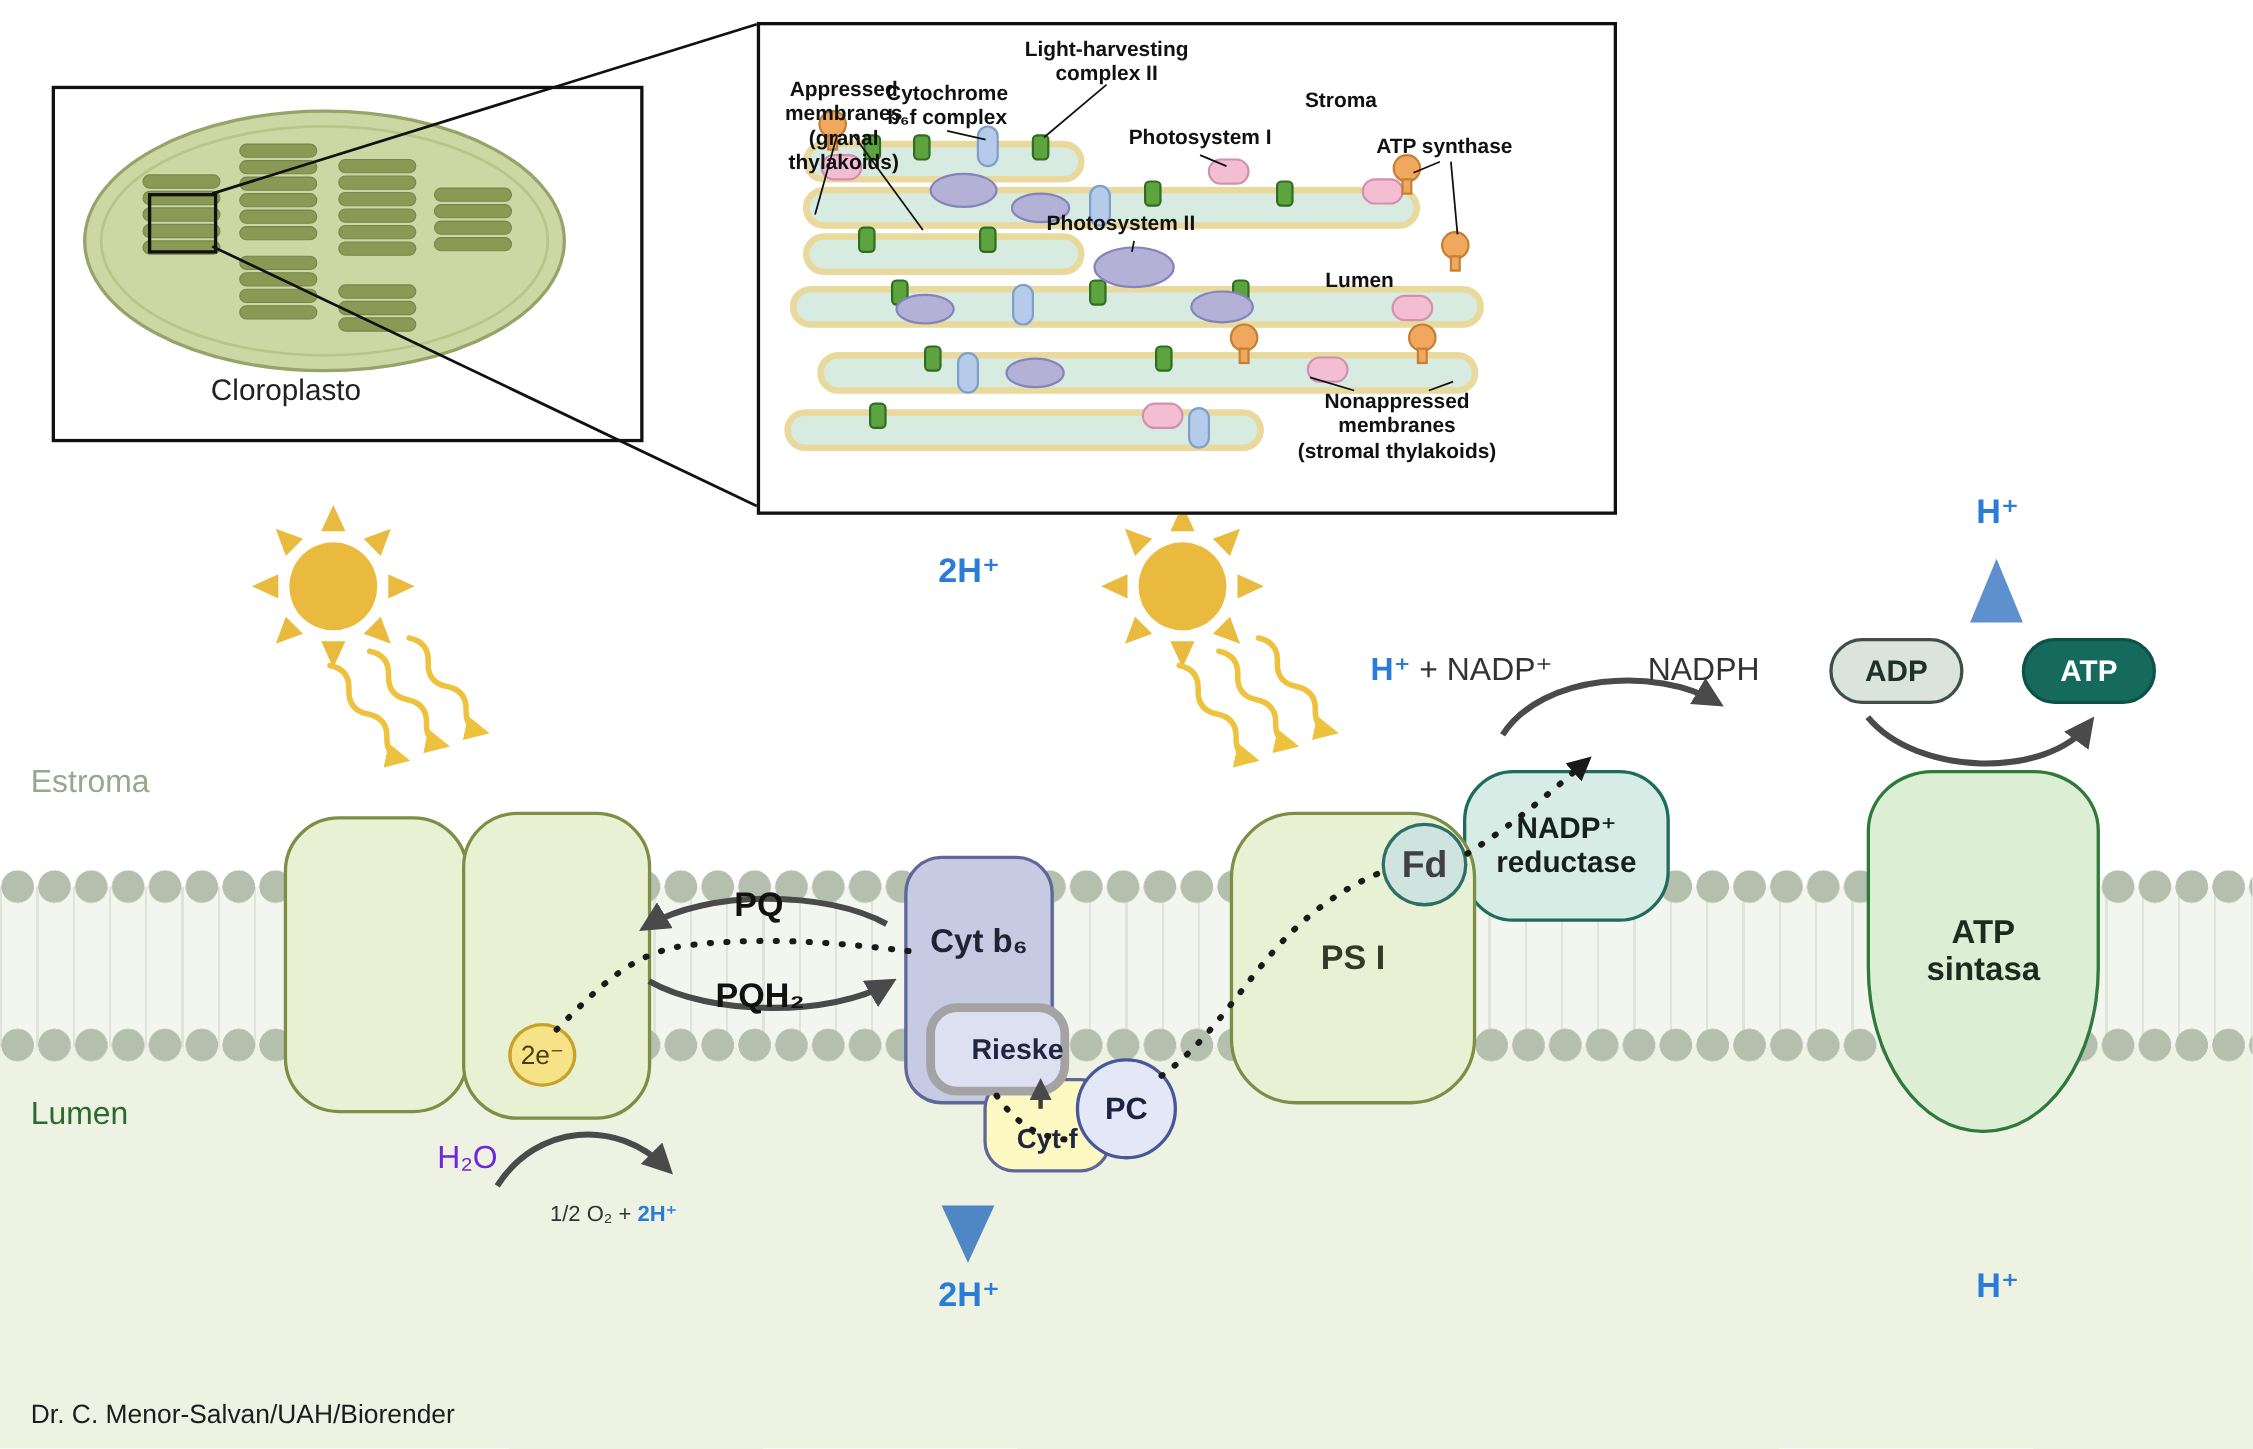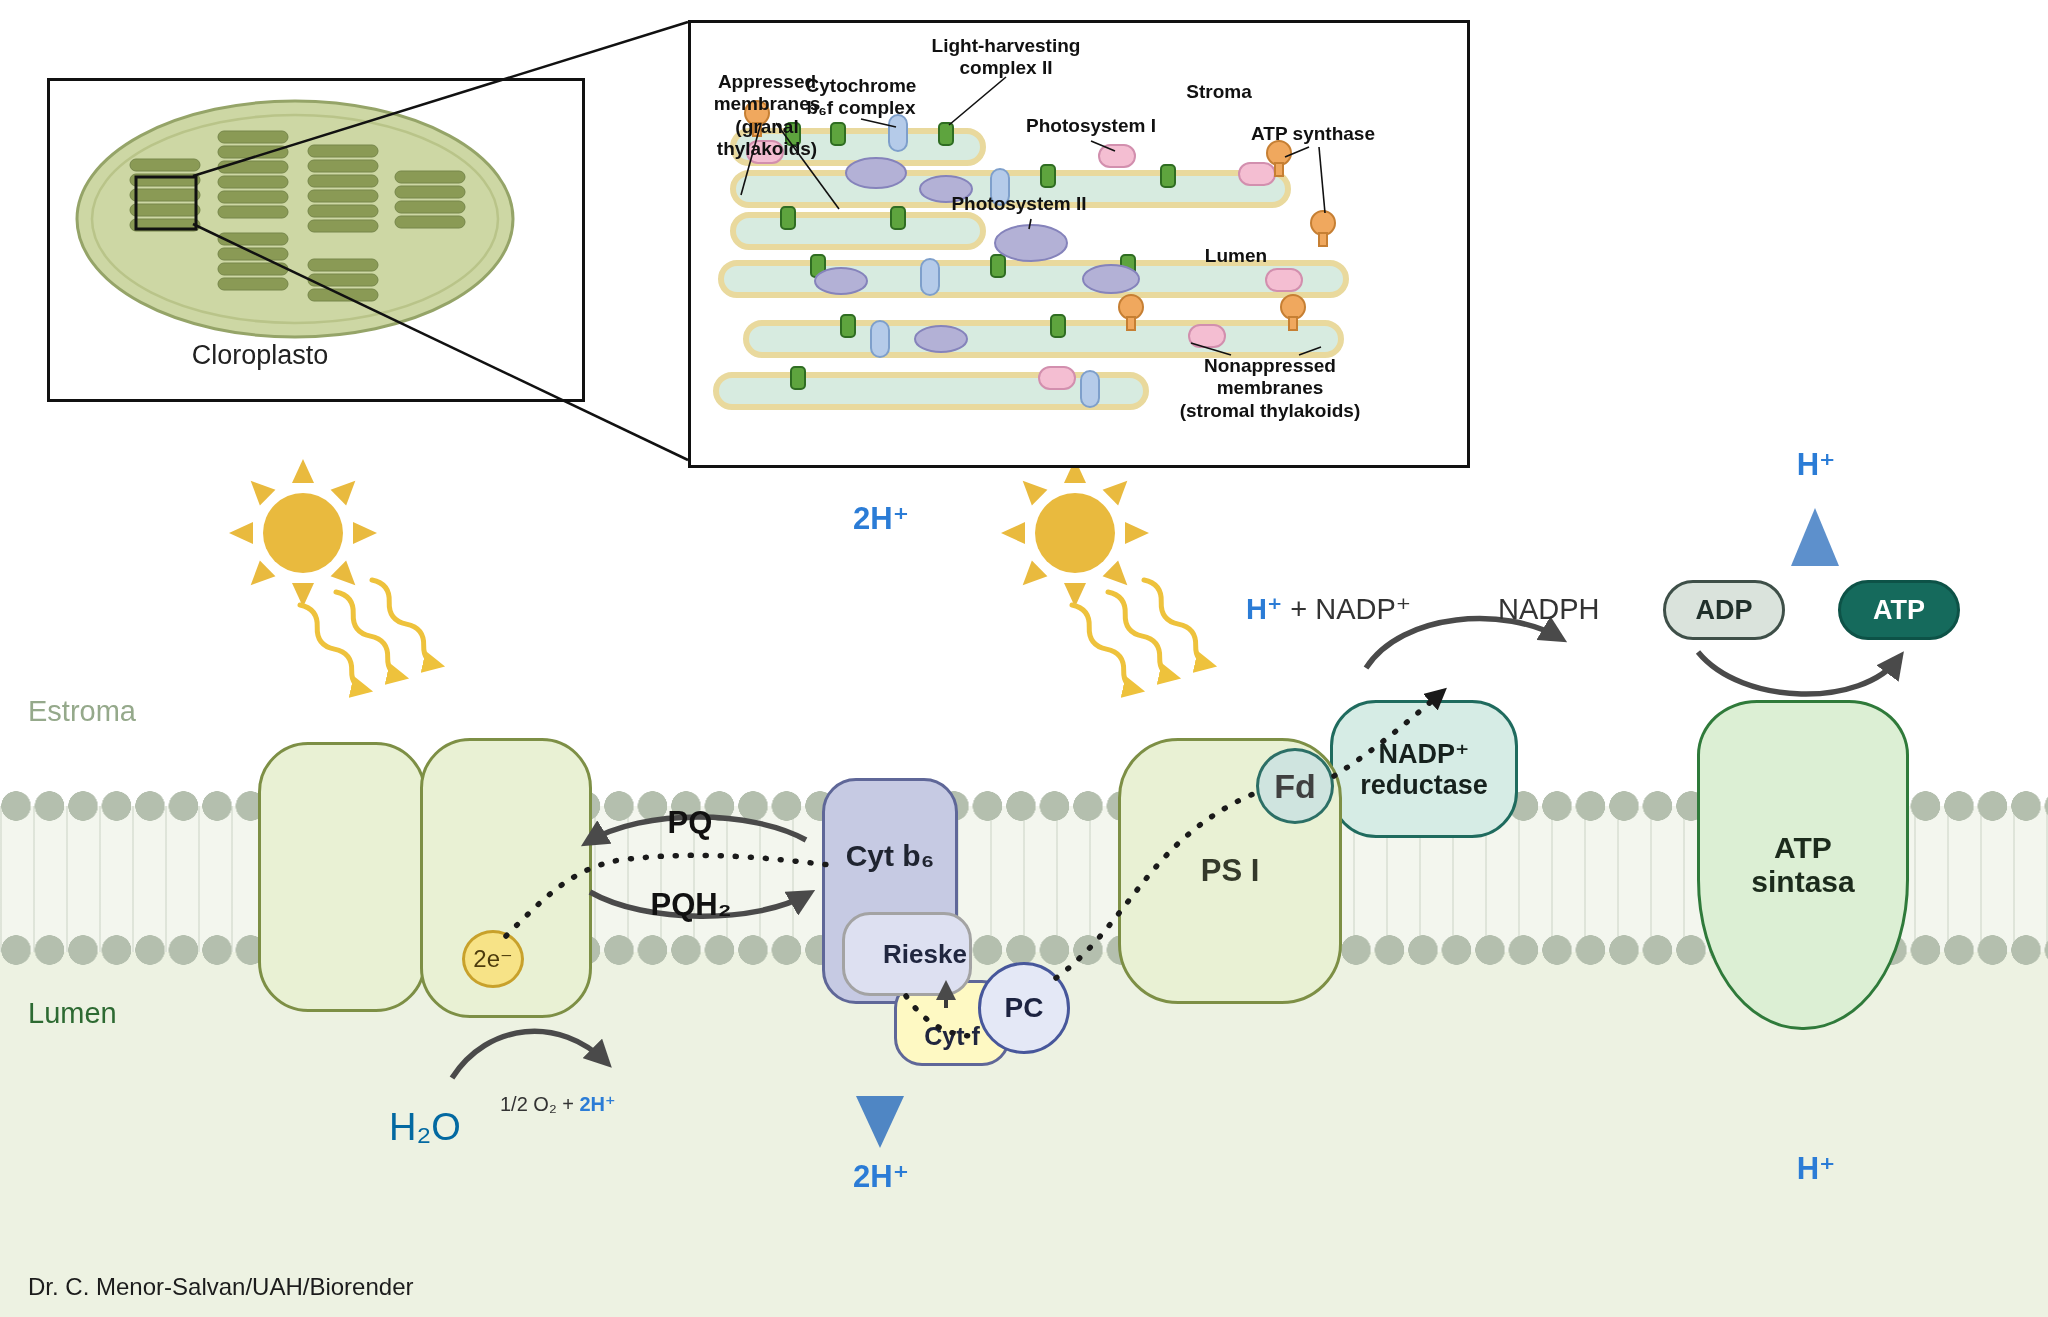--- a/index.html
+++ b/index.html
@@ -103,21 +103,21 @@
     <g>
       <path d="M1815,1140 L1815,560" stroke="url(#gB2)" stroke-width="16" fill="none"></path>
       <polygon points="1791,566 1839,566 1815,508" fill="#5d90cc"></polygon>
     </g>
   </svg>
 
   <div class="blob green-blob" style="left:258px;top:742px;width:168px;height:270px;border-radius:50px;"></div>
   <div class="blob green-blob" style="left:420px;top:738px;width:172px;height:280px;border-radius:50px;"></div>
 
   <div class="blob purple-blob" style="left:822px;top:778px;width:136px;height:226px;border-radius:34px;"></div>
-  <div class="blob" style="left:842px;top:912px;width:130px;height:84px;border-radius:28px;background:#dde0f1;border:3px solid #a3a3a3;z-index:11;padding-left:36px;">
+  <div class="blob" style="left:842px;top:912px;width:130px;height:84px;border-radius:28px;background:#dde0f1;border:8px solid #a3a3a3;z-index:11;padding-left:36px;">
     <span class="bold" style="font-size:26px;color:#20263f;">Rieske</span>
   </div>
   <div class="blob" style="left:848px;top:980px;width:116px;height:86px;border-radius:28px;background:#fef9c3;border:3px solid #5f6798;margin-left:46px;">
     <span class="bold" style="font-size:25px;color:#20263f;margin-top:26px;">Cyt f</span>
   </div>
   <div class="blob" style="left:978px;top:962px;width:92px;height:92px;border-radius:50%;background:#e4e8f6;border:3px solid #47579b;z-index:12;">
     <span class="bold" style="font-size:28px;color:#1c2340;">PC</span>
   </div>
 
   <div class="blob" style="left:1330px;top:700px;width:188px;height:138px;border-radius:46px;background:#d6ece5;border:3px solid #1f6b5e;">
@@ -187,21 +187,21 @@
 
   <div class="label center bold" style="left:640px;top:804px;width:100px;font-size:31px;color:#111;">PQ</div>
   <div class="label center bold" style="left:626px;top:886px;width:130px;font-size:31px;color:#111;">PQH₂</div>
   <div class="label center bold" style="left:826px;top:838px;width:128px;font-size:30px;color:#1f2430;">Cyt b₆</div>
 
   <div class="label center blue" style="left:838px;top:500px;width:86px;font-size:31px;">2H⁺</div>
   <div class="label center blue" style="left:838px;top:1158px;width:86px;font-size:31px;">2H⁺</div>
   <div class="label center blue" style="left:1786px;top:446px;width:60px;font-size:31px;">H⁺</div>
   <div class="label center blue" style="left:1786px;top:1150px;width:60px;font-size:31px;">H⁺</div>
 
-  <div class="label center" style="left:382px;top:1104px;width:86px;font-size:38px;color:#0369a1;">H₂O</div>
+  <div class="label center" style="left:382px;top:1036px;width:86px;font-size:29px;color:#6d28d9;">H₂O</div>
   <div class="label formula" style="left:500px;top:1092px;font-size:20px;color:#333;white-space:nowrap;">
     <span>1/2 O₂ + </span><span class="blue">2H⁺</span>
   </div>
 
   <div class="label formula" style="left:1246px;top:592px;font-size:29px;color:#333;white-space:nowrap;">
     <span class="blue">H⁺</span><span> + NADP⁺</span>
   </div>
   <div class="label" style="left:1498px;top:592px;font-size:29px;color:#333;">NADPH</div>
 
   <div class="label" style="left:28px;top:1272px;font-size:24px;color:#1c1c1c;">Dr. C. Menor-Salvan/UAH/Biorender</div>

